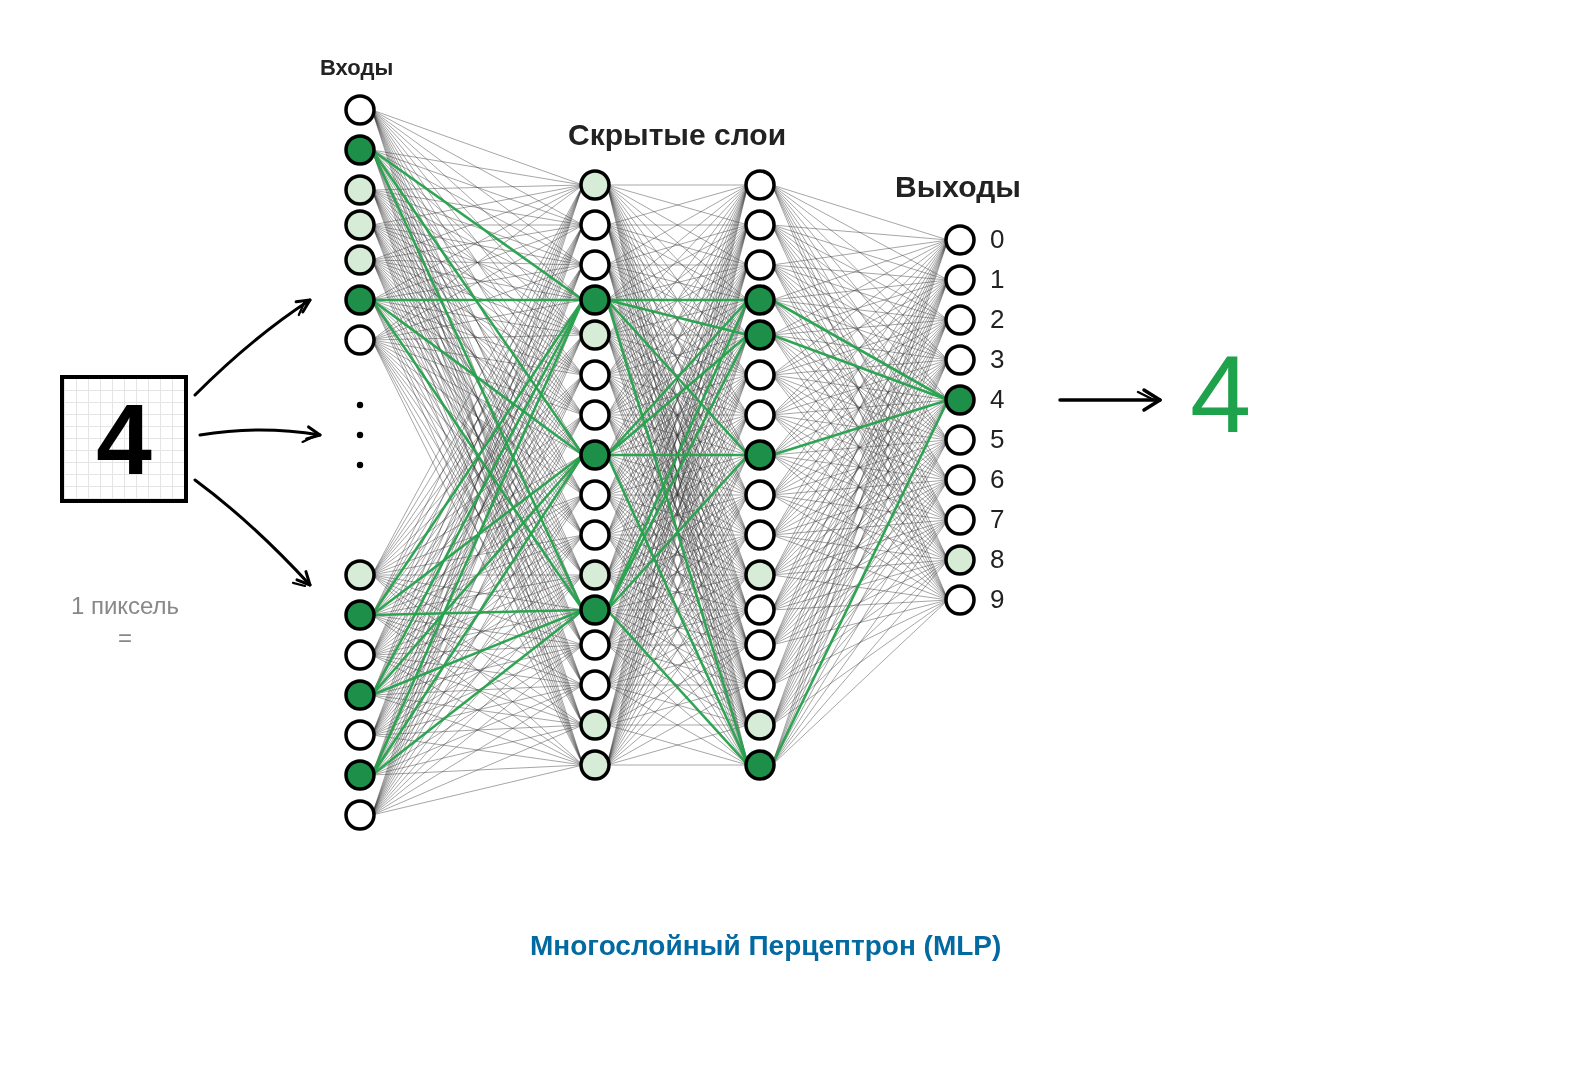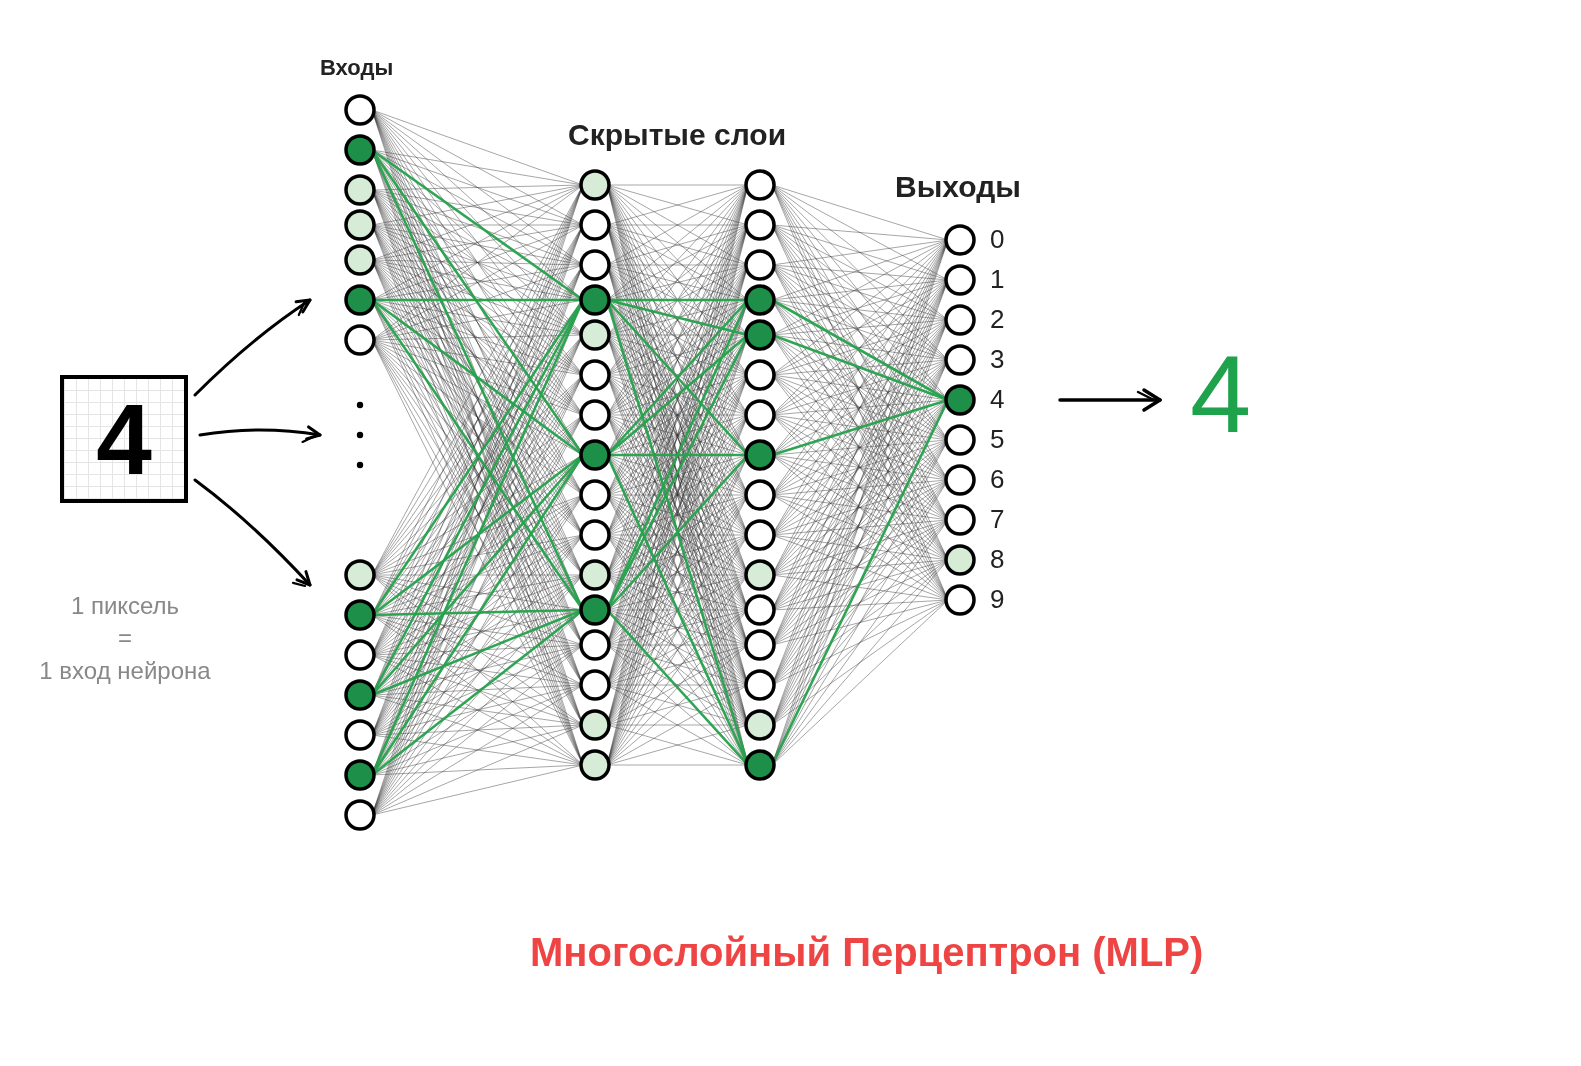--- a/index.html
+++ b/index.html
@@ -30,23 +30,23 @@
   .big-output {
     position: absolute;
     color: #1fa24c;
     font-size: 110px;
     font-weight: 500;
     font-family: "Segoe UI", Arial, sans-serif;
   }
   .title-bottom {
     position: absolute;
     font-family: "Comic Sans MS", cursive, sans-serif;
-    font-size: 40px;
+    font-size: 28px;
     font-weight: bold;
-    color: #ef4444;
+    color: #0369a1;
   }
   .out-label {
     position: absolute;
     font-size: 26px;
     color: #222;
   }
   .digit-box {
     position: absolute;
     width: 120px;
     height: 120px;
@@ -70,21 +70,20 @@
 </head>
 <body>
 
 <div class="digit-box" style="left:60px; top:375px;">
   <span>4</span>
 </div>
 
 <div class="caption" style="left:15px; top:570px; width:220px;margin-top:20px;">
   <div>1 пиксель</div>
   <div>=</div>
-  <div>1 вход нейрона</div>
 </div>
 
 <div class="label" style="left:320px; top:55px; font-size:22px;">Входы</div>
 <div class="label" style="left:560px; top:118px; font-size:30px;margin-left:8px;">Скрытые слои</div>
 <div class="label" style="left:895px; top:170px; font-size:30px;">Выходы</div>
 
 <div class="big-output" style="left:1190px; top:330px;">4</div>
 
 <div class="title-bottom" style="left:530px; top:930px;">Многослойный Перцептрон (MLP)</div>
 

